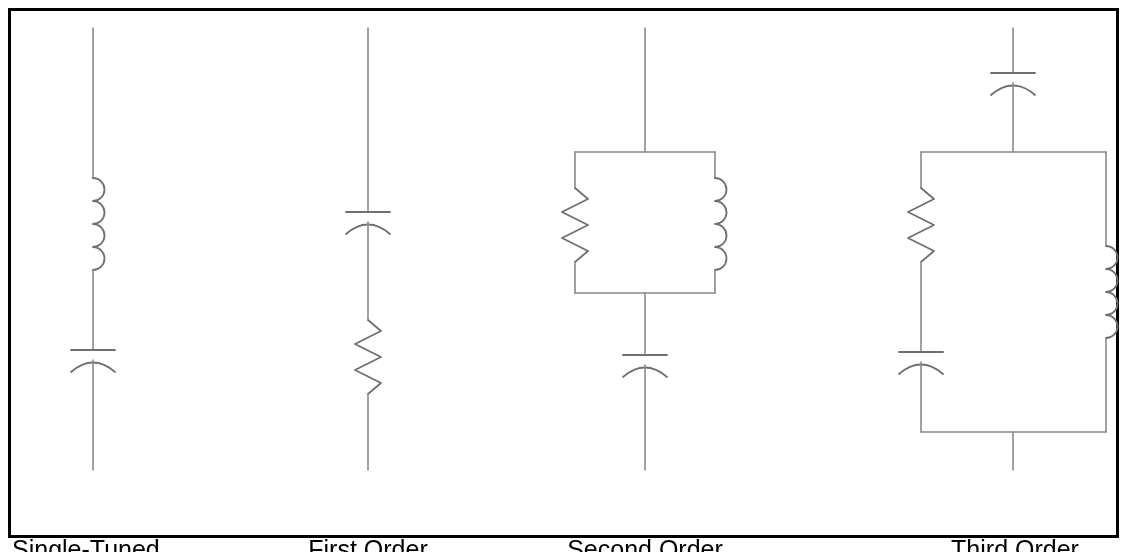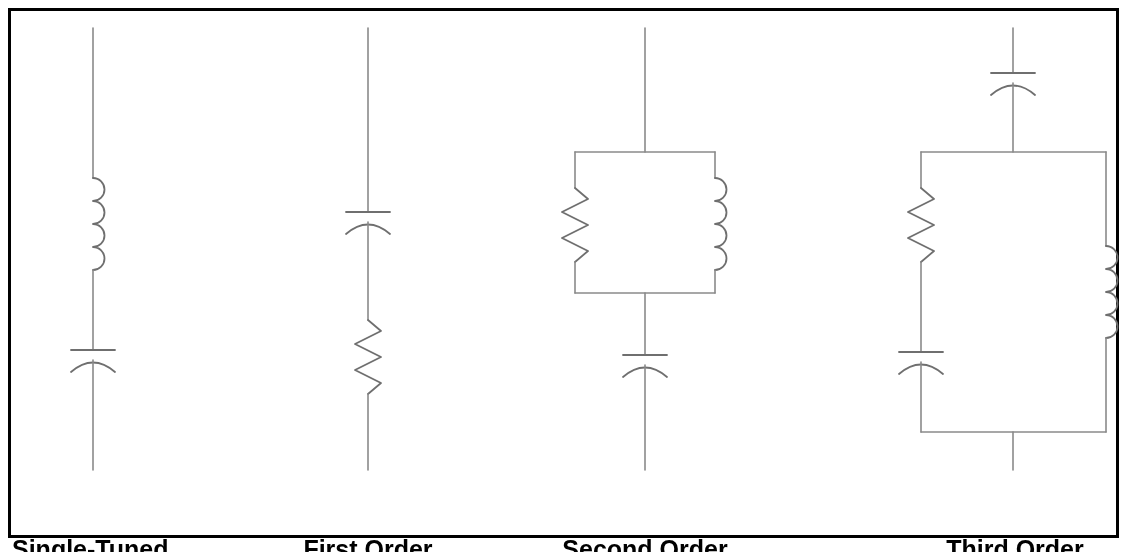--- a/index.html
+++ b/index.html
@@ -1,18 +1,18 @@
 <!DOCTYPE html>
 <html><head>
 <meta charset="utf-8">
 <style>
   html,body{margin:0;padding:0;background:#ffffff;}
   body{width:1133px;height:552px;overflow:hidden;
        font-family:"Liberation Sans",sans-serif;}
-  #root{position:relative;width:1013px;height:552px;background:#ffffff;font-weight:bold;}
+  #root{position:relative;width:1013px;height:552px;background:#ffffff;}
   #frame{position:absolute;left:8px;top:8px;width:1111px;height:530px;
          border:3px solid #000000;box-sizing:border-box;background:#ffffff;}
   svg.canvas{position:absolute;left:0;top:0;width:1133px;height:552px;}
   .wire{stroke:#8a8a8a;stroke-width:1.6;fill:none;stroke-linecap:round;stroke-linejoin:round;}
   .comp{stroke:#6f6f6f;stroke-width:1.8;fill:none;stroke-linecap:round;stroke-linejoin:round;}
   .caption{position:absolute;color:#000000;font-size:25px;line-height:30px;
            letter-spacing:0px;white-space:pre;}
   .cap-left{text-align:left;}
   .cap-center{text-align:center;}
 </style>

